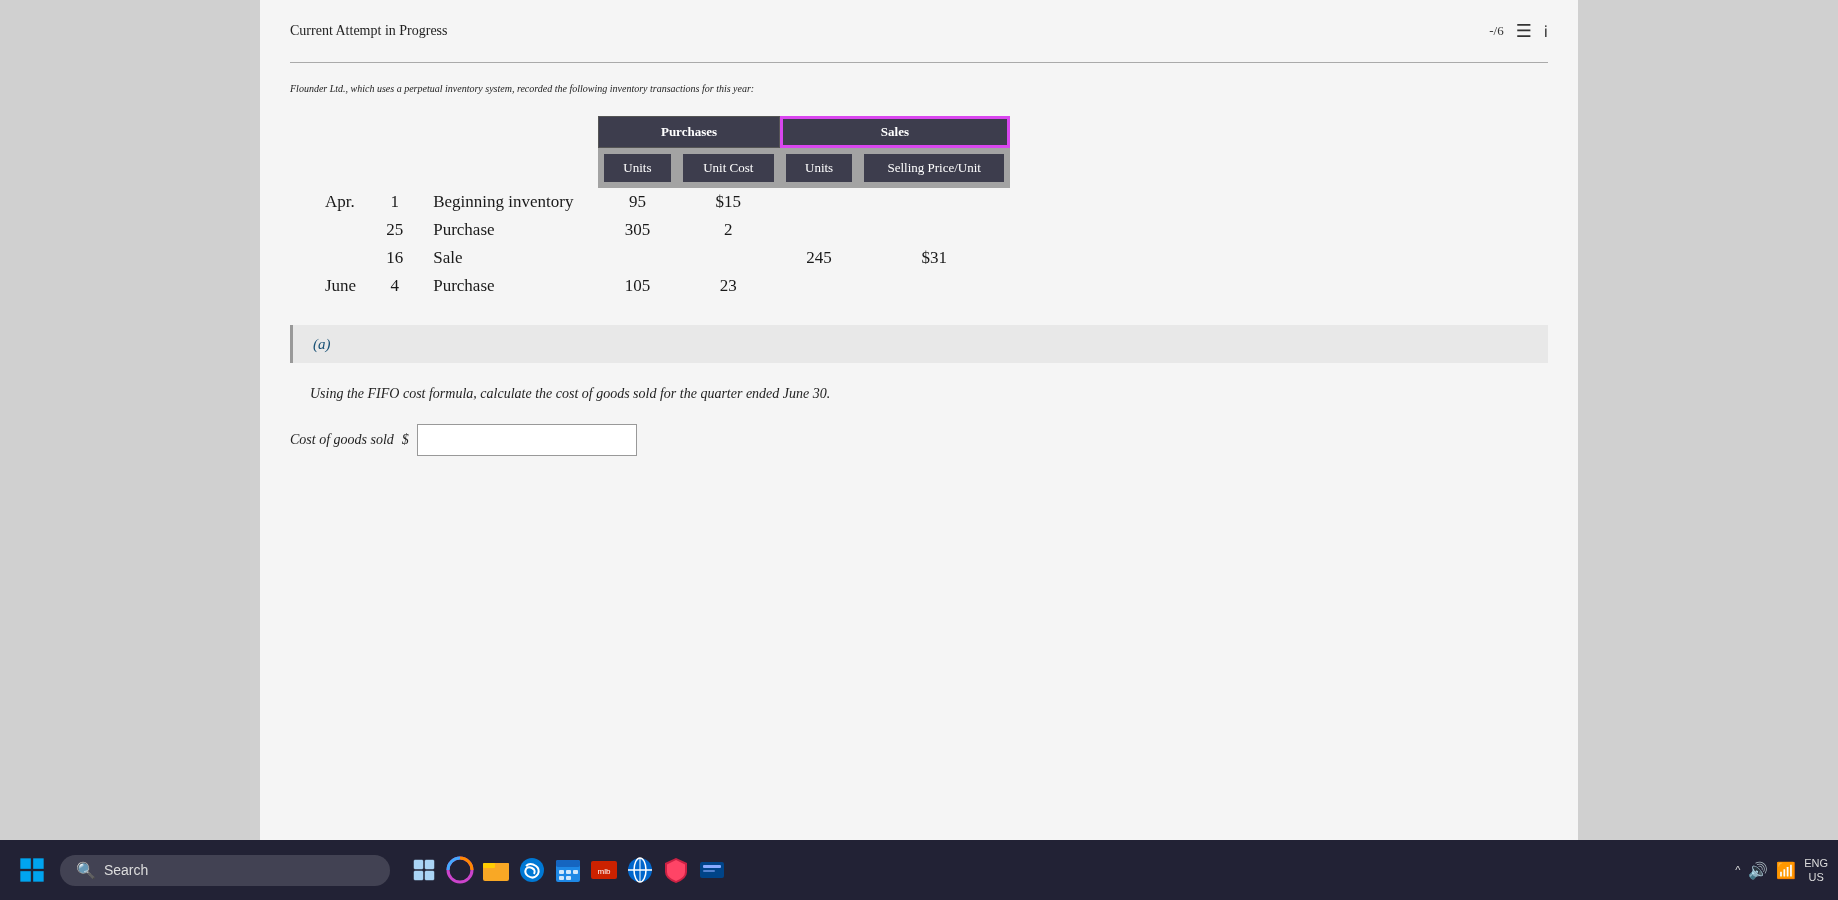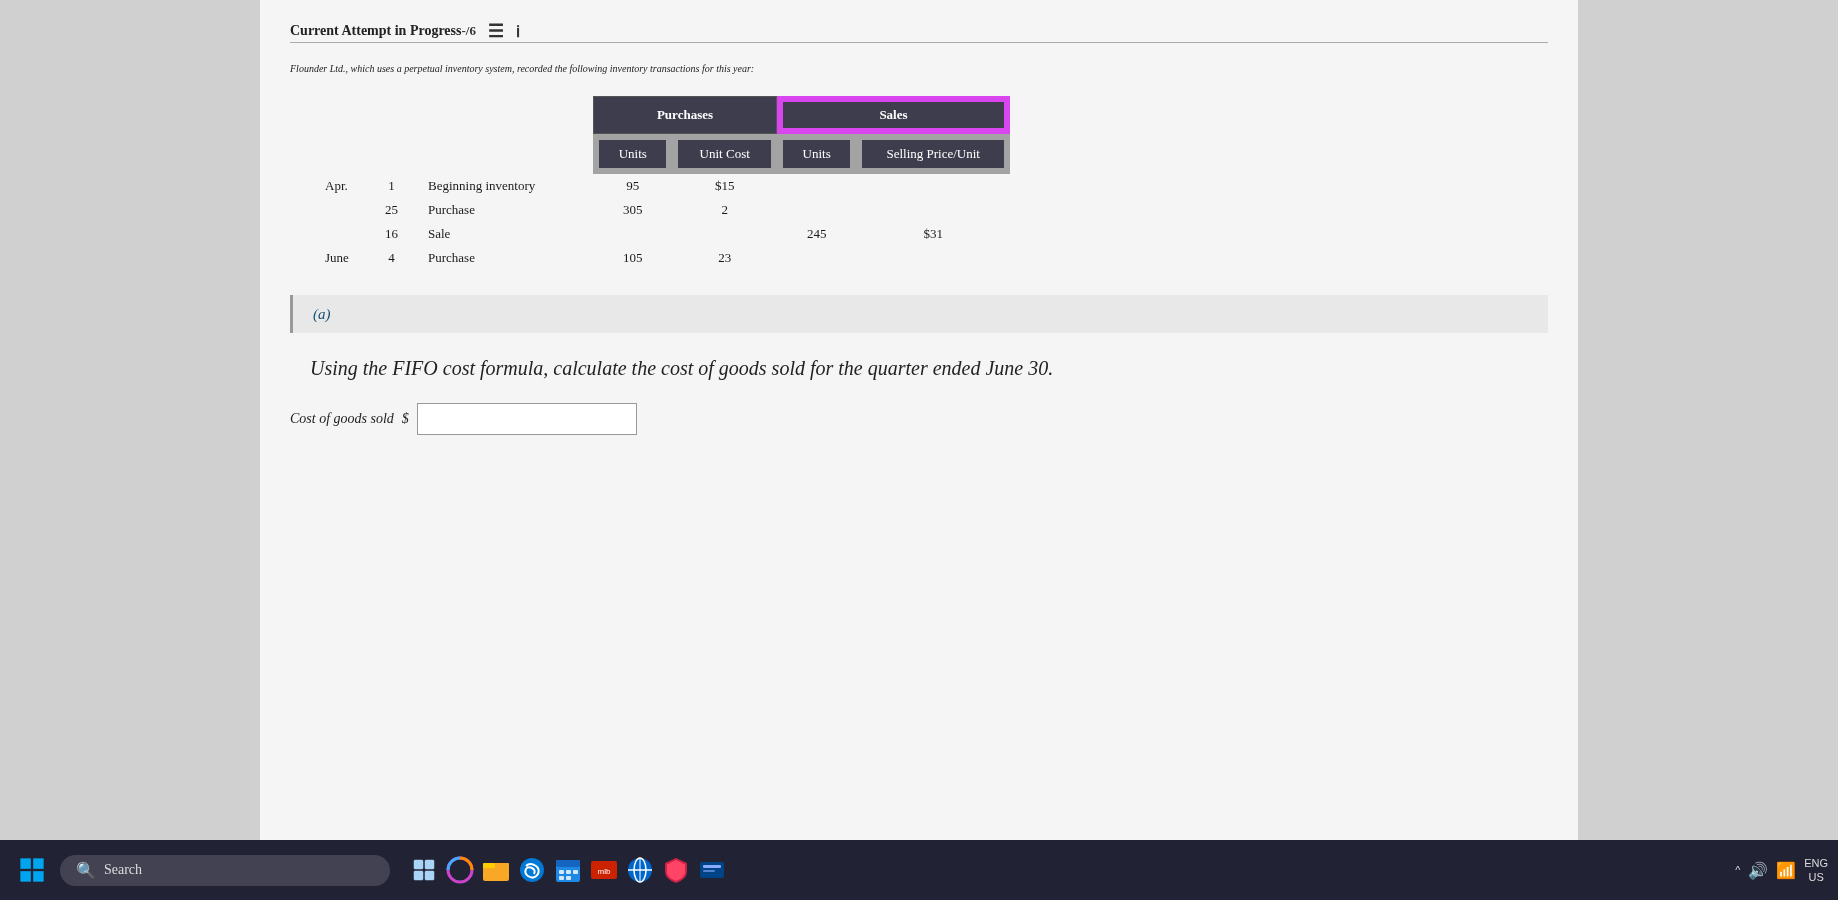--- a/index.html
+++ b/index.html
@@ -40,26 +40,27 @@
     }
 
     .nav-arrow {
       cursor: pointer;
       font-size: 16px;
       color: #555;
       user-select: none;
     }
 
     .attempt-line {
-      font-weight: bold;
+      font-weight: normal;
       font-size: 14px;
       color: #222;
       display: flex;
-      align-items: center;
-      margin-bottom: 0;
+      justify-content: space-between;
+      align-items: center;
+      margin-bottom: 20px;
     }
 
     .attempt-score {
       font-size: 13px;
       color: #333;
       display: flex;
       align-items: center;
       gap: 12px;
     }
 
@@ -84,21 +85,21 @@
       border-left: 3px solid #999;
     }
 
     .section-a-label {
       color: #1a5276;
       font-size: 15px;
       font-style: italic;
     }
 
     .question-text {
-      font-size: 20px;
+      font-size: 14px;
       color: #222;
       margin-bottom: 20px;
       font-style: italic;
       line-height: 1.5;
     }
 
     .answer-row {
       display: flex;
       align-items: center;
       gap: 8px;
@@ -161,21 +162,21 @@
       border-radius: 20px;
       padding: 6px 16px;
       gap: 8px;
       width: 330px;
       cursor: pointer;
     }
 
     .search-bar-text {
       color: #ddd;
       font-size: 14px;
-      font-family: Liberation Serif, serif;
+      font-family: Liberation Sans, sans-serif;
       text-align: center;
     }
 
     .taskbar-icons {
       display: flex;
       align-items: center;
       margin-left: 10px;
     }
 
     .taskbar-icon {
@@ -231,28 +232,28 @@
       text-align: center;
       padding: 5px 40px;
       border: 1px solid #555;
     }
 
     .th-sales {
       background-color: #3d3d4d;
       color: white;
       text-align: center;
       padding: 5px 40px;
-      border: 6px solid #d946ef;
+      border: 3px solid #d946ef;
     }
 
     table.inv-table td {
       padding: 4px 15px;
       text-align: center;
       color: #1a1a1a;
-      font-size: 13px;
+      font-size: 17px;
     }
 
     table.inv-table td.left {
       text-align: left;
     }
   </style>
 </head>
 <body>
 
 <div class="main-content">

